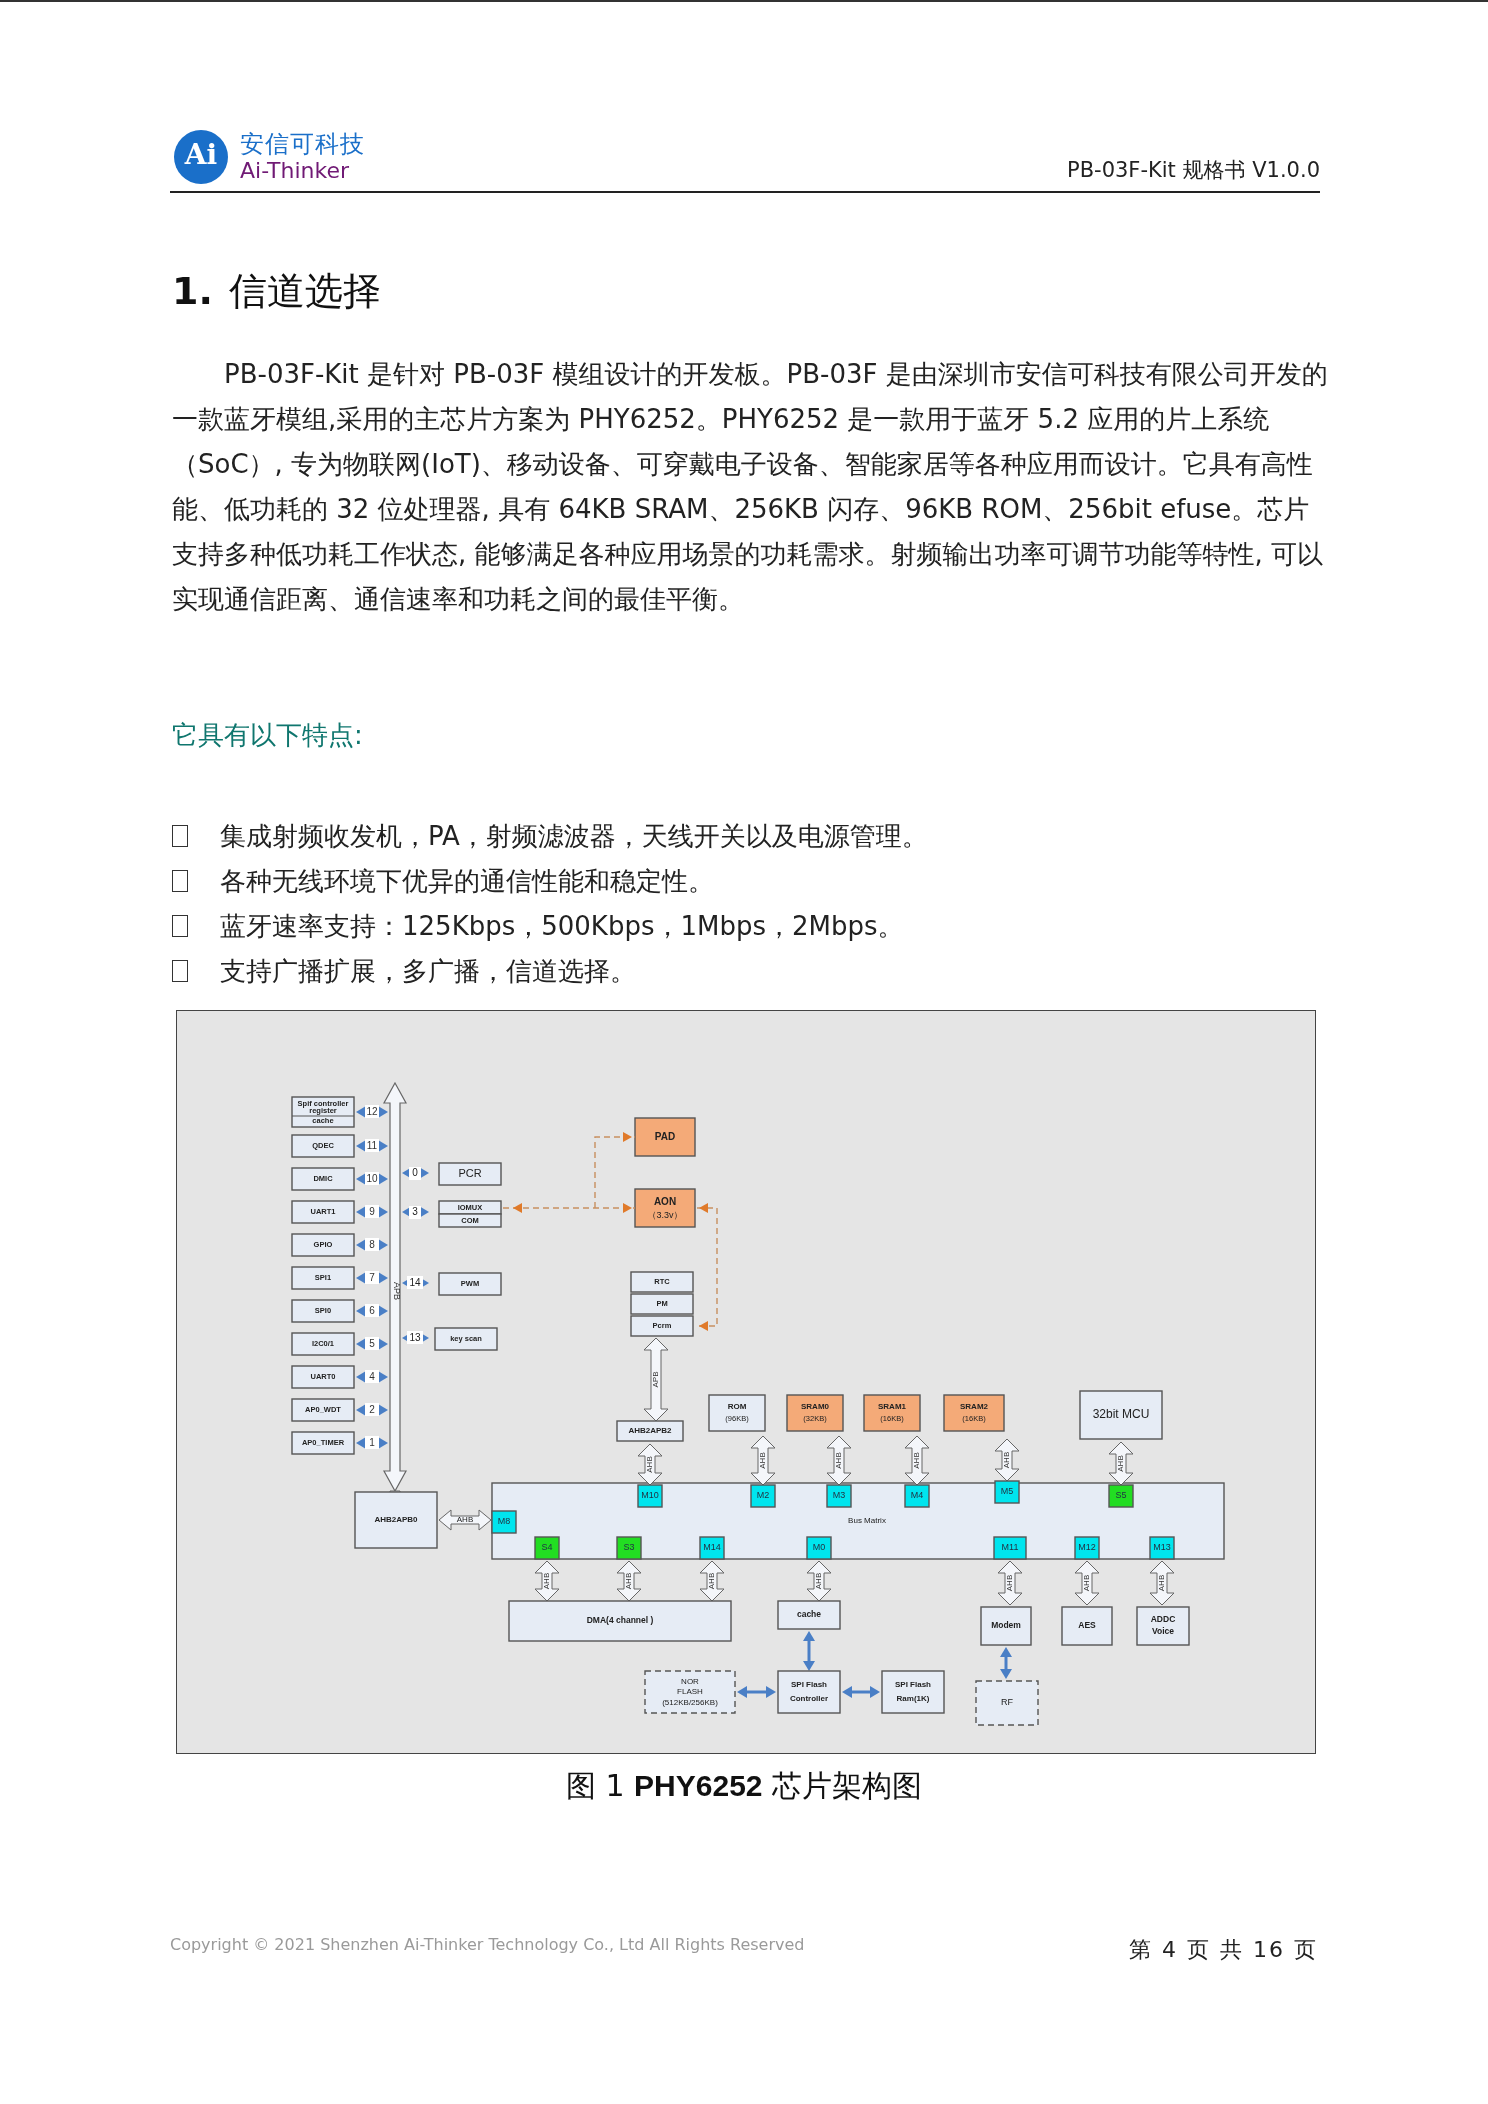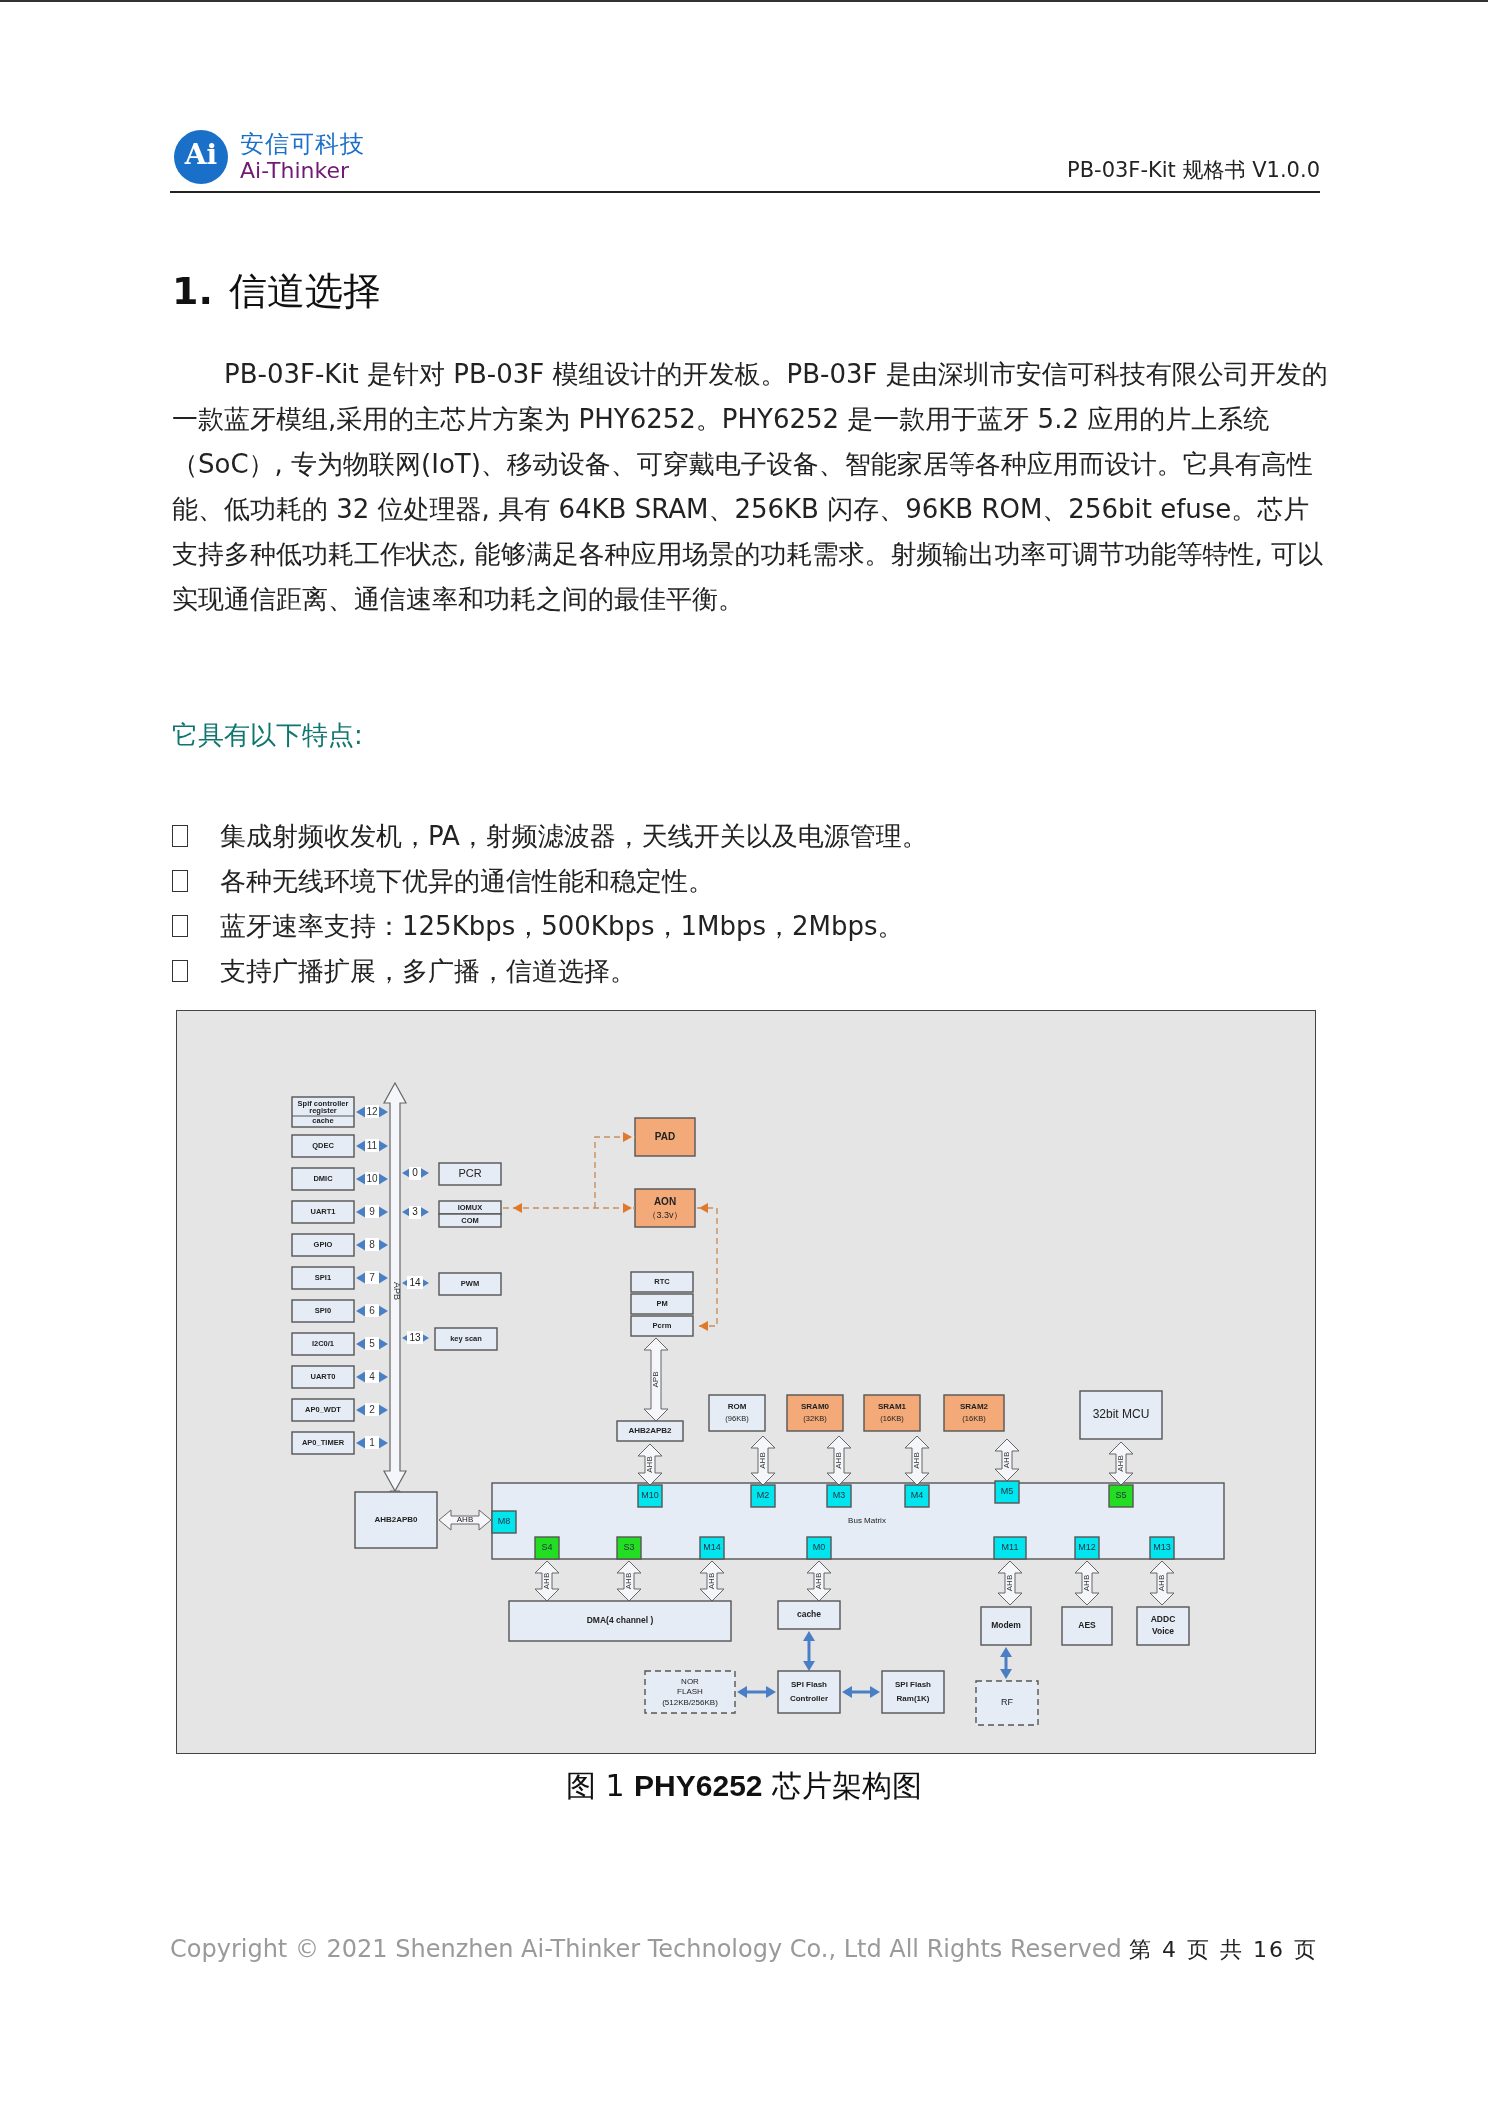--- a/index.html
+++ b/index.html
@@ -22,21 +22,21 @@
   .bullets { position:absolute; left:172px; top:814px; width:1160px; margin:0; padding:0; list-style:none; }
   .bullets li { font-size:26px; height:45px; line-height:45px; color:#222; }
   .box-mark { display:inline-block; width:14px; height:20px; border:1.5px solid #333; vertical-align:-2px; margin-right:32px; }
 
   .diagram { position:absolute; left:176px; top:1010px; width:1138px; height:742px; background:#e5e5e5; border:1.5px solid #444; }
   .diagram svg { position:absolute; left:0; top:0; }
 
   .caption { position:absolute; left:0; width:1488px; top:1766px; text-align:center; font-size:30px; color:#111; }
   .caption .b { font-weight:bold; font-family:"Liberation Sans", sans-serif;text-align:right; }
 
-  .footer-left { position:absolute; left:170px; top:1935px; font-size:24px; color:#9a9a9a; }
+  .footer-left { position:absolute; left:170px; top:1935px; font-size:16px; color:#9a9a9a; }
   .footer-right { position:absolute; right:170px; top:1935px; font-size:22px; color:#222; letter-spacing:2px; }
 </style>
 </head>
 <body>
 
 <div class="topline"></div>
 
 <div class="header">
   <div class="logo">
     <div class="logo-circle"></div>

